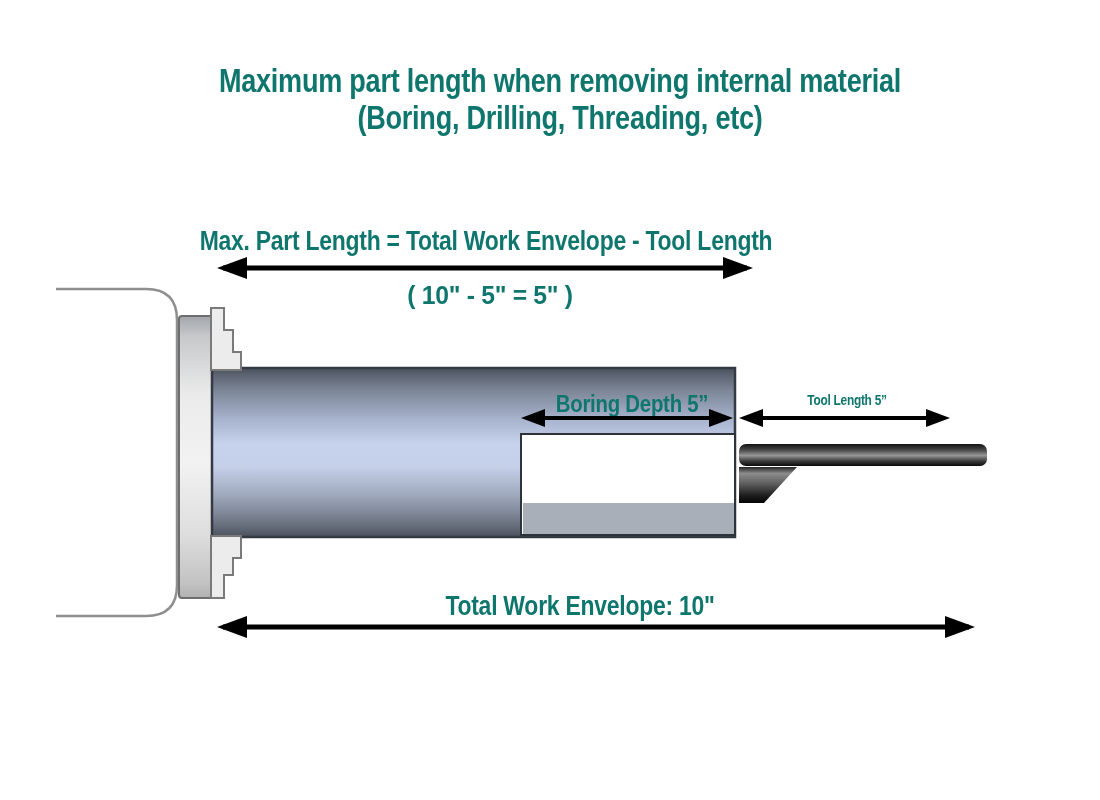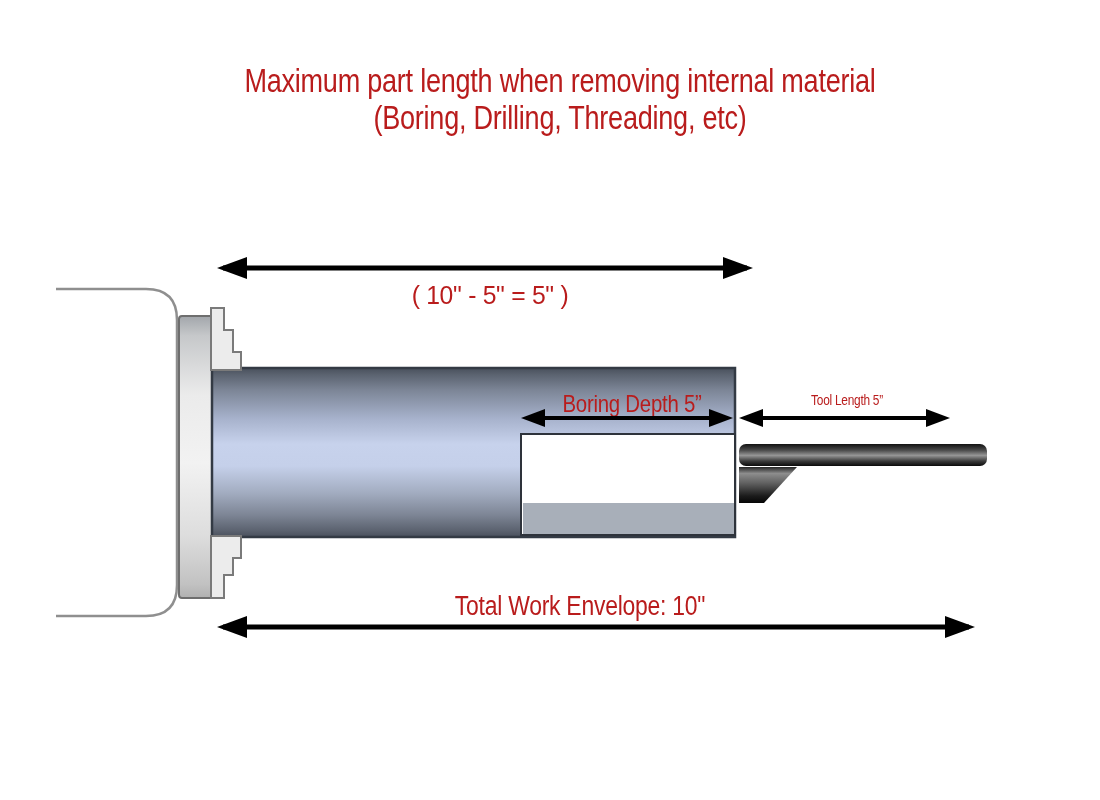--- a/index.html
+++ b/index.html
@@ -2,21 +2,21 @@
 <html><head>
 <meta charset="utf-8">
 <style>
   html,body{margin:0;padding:0;background:#fff;}
   #canvas{
     position:relative;width:1100px;height:800px;background:#ffffff;
     overflow:hidden;font-family:"Liberation Sans",sans-serif;
   }
   svg{position:absolute;left:0;top:0;}
   .lbl{
-    position:absolute;font-weight:normal;white-space:nowrap;color:#b91c1c;
+    position:absolute;font-weight:bold;white-space:nowrap;color:#0f766e;
     transform:translateX(-50%);text-align:center;letter-spacing:-0.3px;
   }
   .cond{display:inline-block;transform:scaleX(0.82);transform-origin:50% 50%;}
   .cond85{display:inline-block;transform:scaleX(0.85);transform-origin:50% 50%;}
   .cond95{display:inline-block;transform:scaleX(0.95);transform-origin:50% 50%;}
   .title{left:560px;top:62px;font-size:33px;line-height:37px;}
   .formula-label{left:486px;top:226px;font-size:27px;}
   .formula-values{left:490px;top:280px;font-size:26px;}
   .boring-label{left:632px;top:390px;font-size:24px;}
   .tool-label{left:847px;top:392px;font-size:14px;}
@@ -102,20 +102,23 @@
     <polygon points="739,467 797,467 764,503 739,503" fill="url(#gradWedge)"></polygon>
   </svg>
 
   <div class="lbl title">
     <span class="cond">
       <span>Maximum part length when removing internal material</span><br>
       <span>(Boring, Drilling, Threading, etc)</span>
     </span>
   </div>
 
+  <div class="lbl formula-label">
+    <span class="cond85">Max. Part Length =  Total Work Envelope - Tool Length</span>
+  </div>
 
   <div class="dim-arrow arrow-lg a-top">
     <div class="head left"></div>
     <div class="shaft"></div>
     <div class="head right"></div>
   </div>
 
   <div class="lbl formula-values">
     <span class="cond95">(  10" - 5" = 5"  )</span>
   </div>

